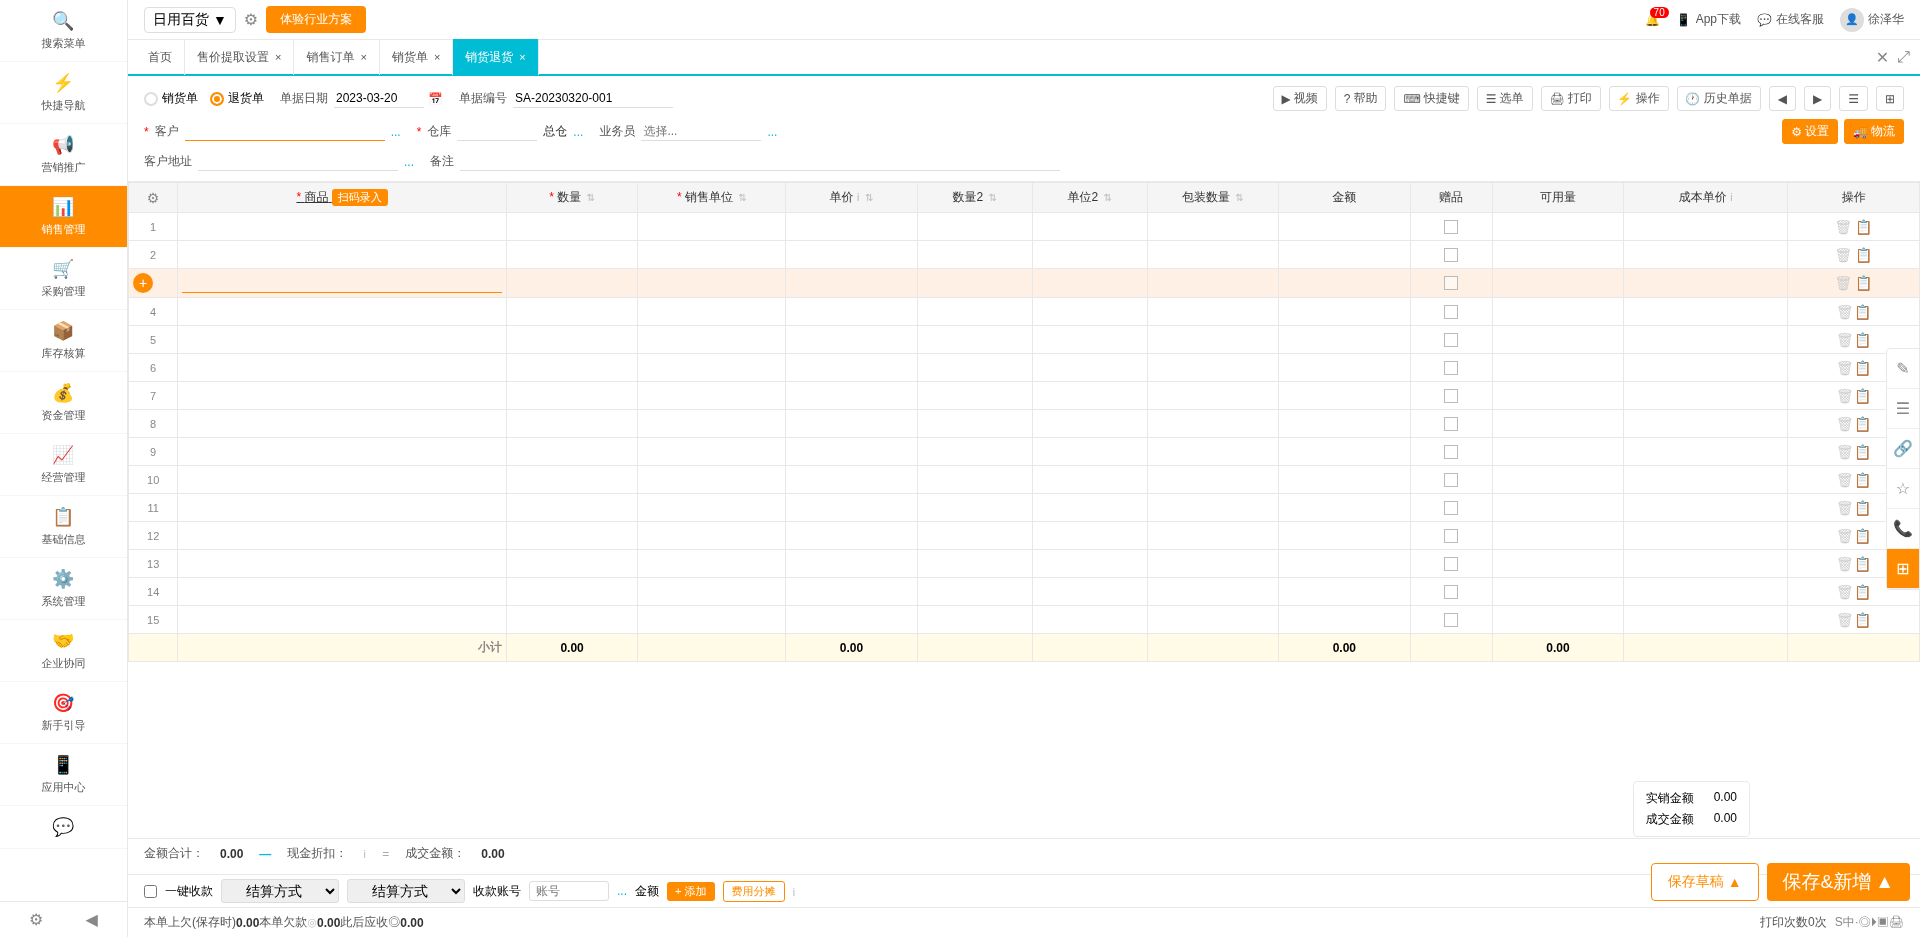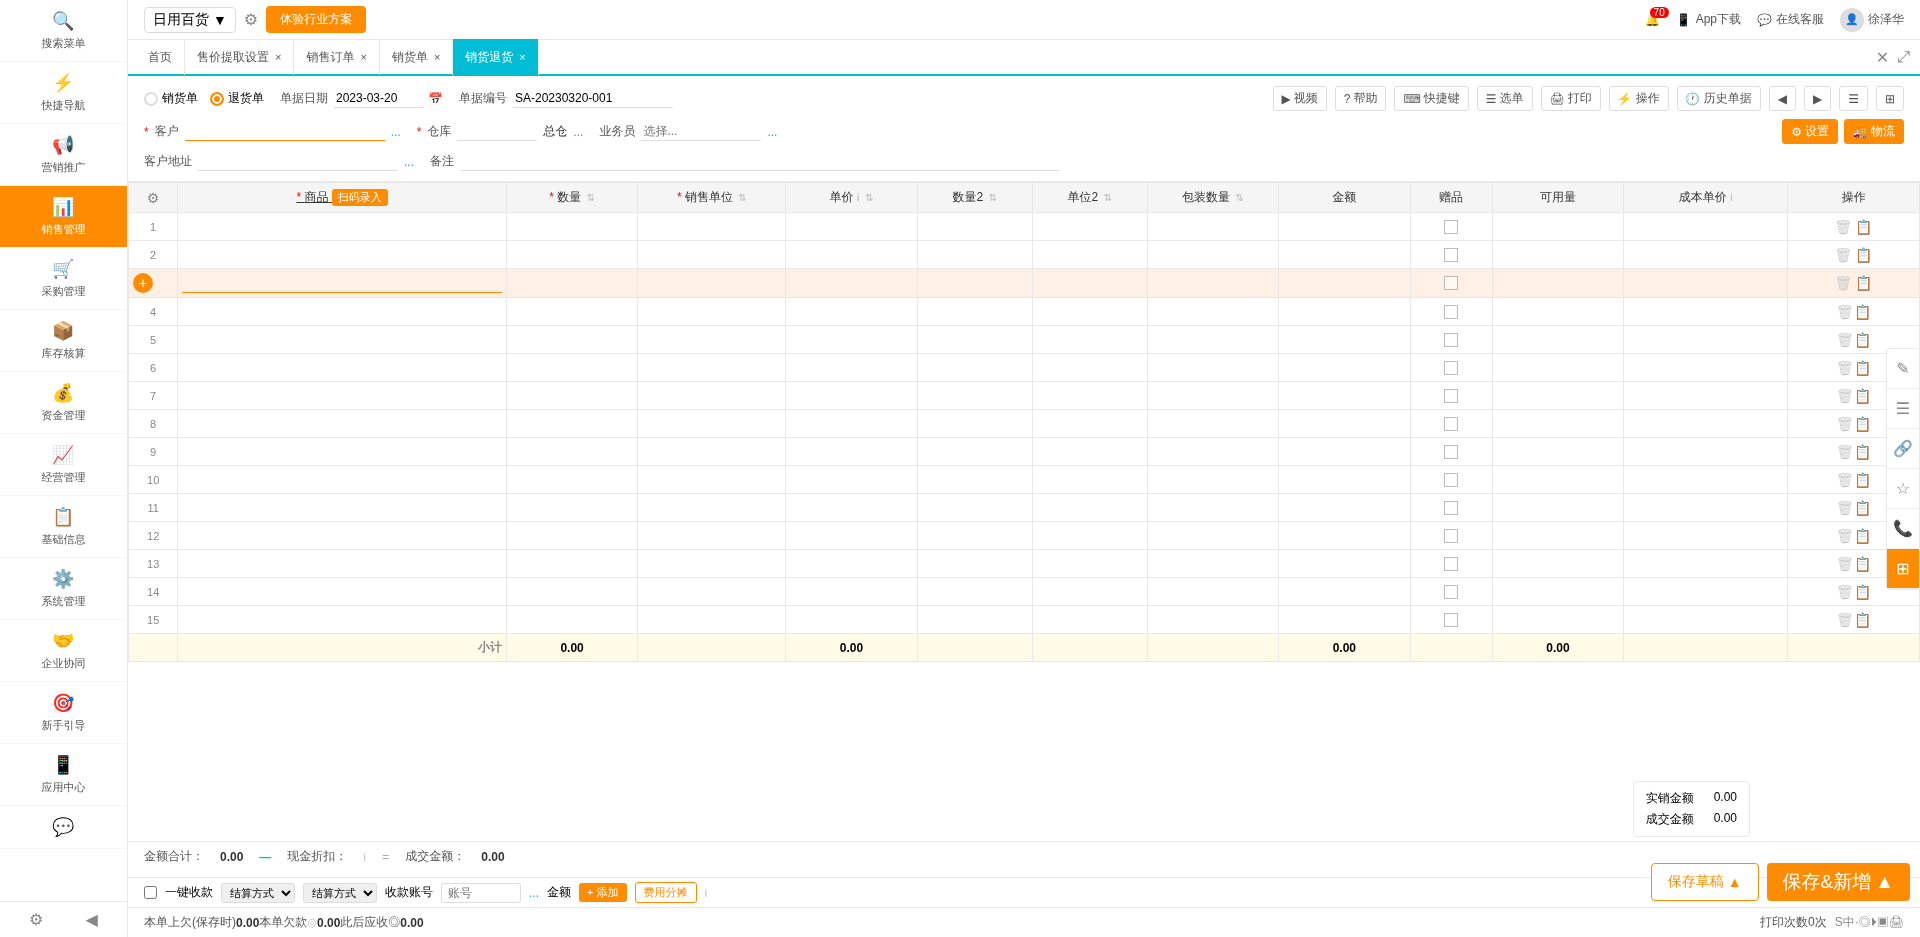--- a/index.html
+++ b/index.html
@@ -84,21 +84,21 @@
     .footer-row1 { display: flex; align-items: center; gap: 16px; font-size: 12px; color: #555; margin-bottom: 6px; }
     .minus-icon { color: #00bcd4; font-weight: bold; }
     .equals-icon { color: #aaa; }
     .amount-value { color: #333; font-weight: bold; }
     .add-btn-small { background: #ff8c00; color: white; border: none; border-radius: 3px; padding: 2px 8px; font-size: 11px; cursor: pointer; }
     .fee-btn { border: 1px solid #ff8c00; color: #ff8c00; background: white; border-radius: 3px; padding: 2px 8px; font-size: 11px; cursor: pointer; }
     
     
     .payment-row { display: flex; align-items: center; gap: 8px; padding: 4px 16px; background: #fff; border-top: 1px solid #e8e8e8; font-size: 12px; flex-shrink: 0; }
     .payment-checkbox { width: 13px; height: 13px; border: 1px solid #bbb; cursor: pointer; }
-    .payment-select { border: 1px solid #ddd; border-radius: 3px; padding: 2px 4px; font-size: 11px; }
+    .payment-select { border: 1px solid #ddd; border-radius: 3px; padding: 2px 20px; font-size: 14px; }
     .payment-input { border: 1px solid #ddd; border-radius: 3px; padding: 2px 6px; font-size: 12px; width: 80px; }
     .payment-ellipsis { color: #00bcd4; cursor: pointer; }
     
     
     .bottom-stats { display: flex; align-items: center; gap: 0; padding: 6px 16px; background: #fff; border-top: 1px solid #e8e8e8; font-size: 12px; color: #555; flex-shrink: 0; }
     
     
     .right-summary { position: absolute; right: 160px; bottom: 90px; background: #fff; border: 1px solid #e8e8e8; border-radius: 4px; padding: 8px 12px; font-size: 12px; }
     .right-summary-row { display: flex; justify-content: space-between; gap: 20px; margin-bottom: 4px; }
     .right-summary-row:last-child { margin-bottom: 0; }

